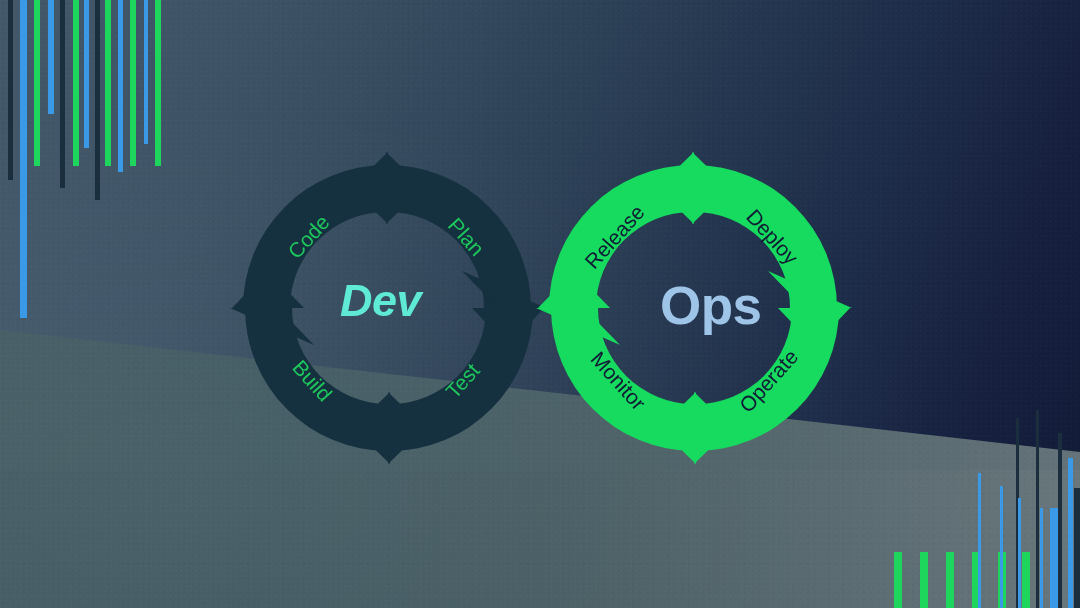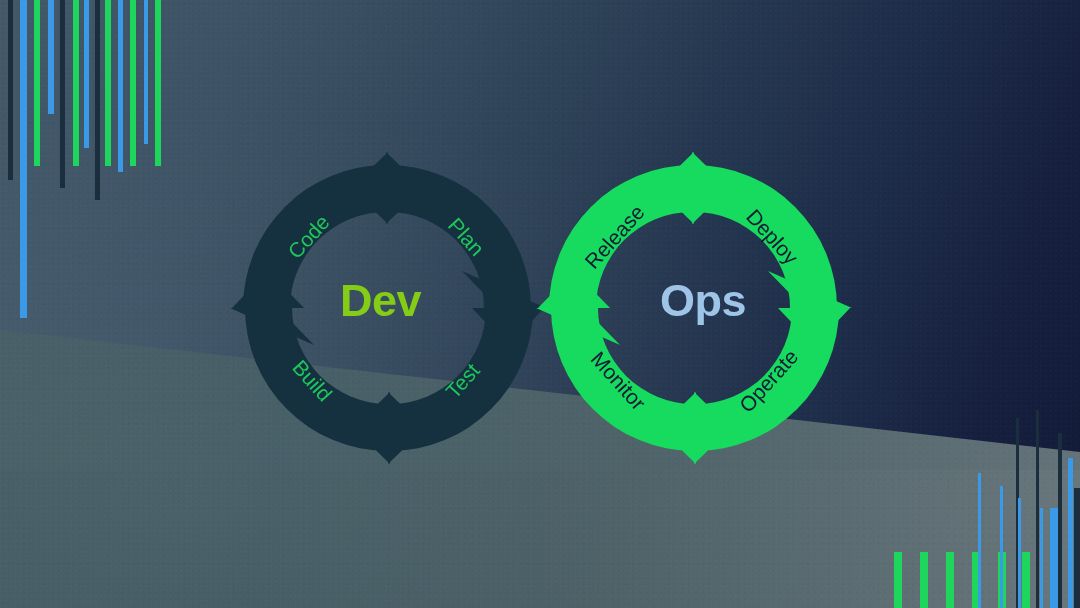--- a/index.html
+++ b/index.html
@@ -42,22 +42,22 @@
   .bar{position:absolute;bottom:0;border-radius:0;}
 
   
   .loop{position:absolute;}
   .loop svg{display:block;overflow:visible;}
 
   .ctr-label{
     position:absolute;font-weight:bold;letter-spacing:-0.5px;
     user-select:none;white-space:nowrap;
   }
-  #dev-label{font-size:45px;color:#84cc16;left:340px;top:275px;}
-  #ops-label{font-size:45px;color:#9ec5e8;left:660px;top:275px;}
+  #dev-label{font-size:45px;color:#5eead4;left:340px;top:275px;font-style:italic;}
+  #ops-label{font-size:53px;color:#9ec5e8;left:660px;top:275px;}
 
   .seg-label{
     font-size:21px;font-weight:400;white-space:nowrap;
     dominant-baseline:middle;text-anchor:middle;
   }
   .seg-label.dev{fill:#1ec75c;}
   .seg-label.ops{fill:#101b35;}
 </style>
 </head>
 <body>

